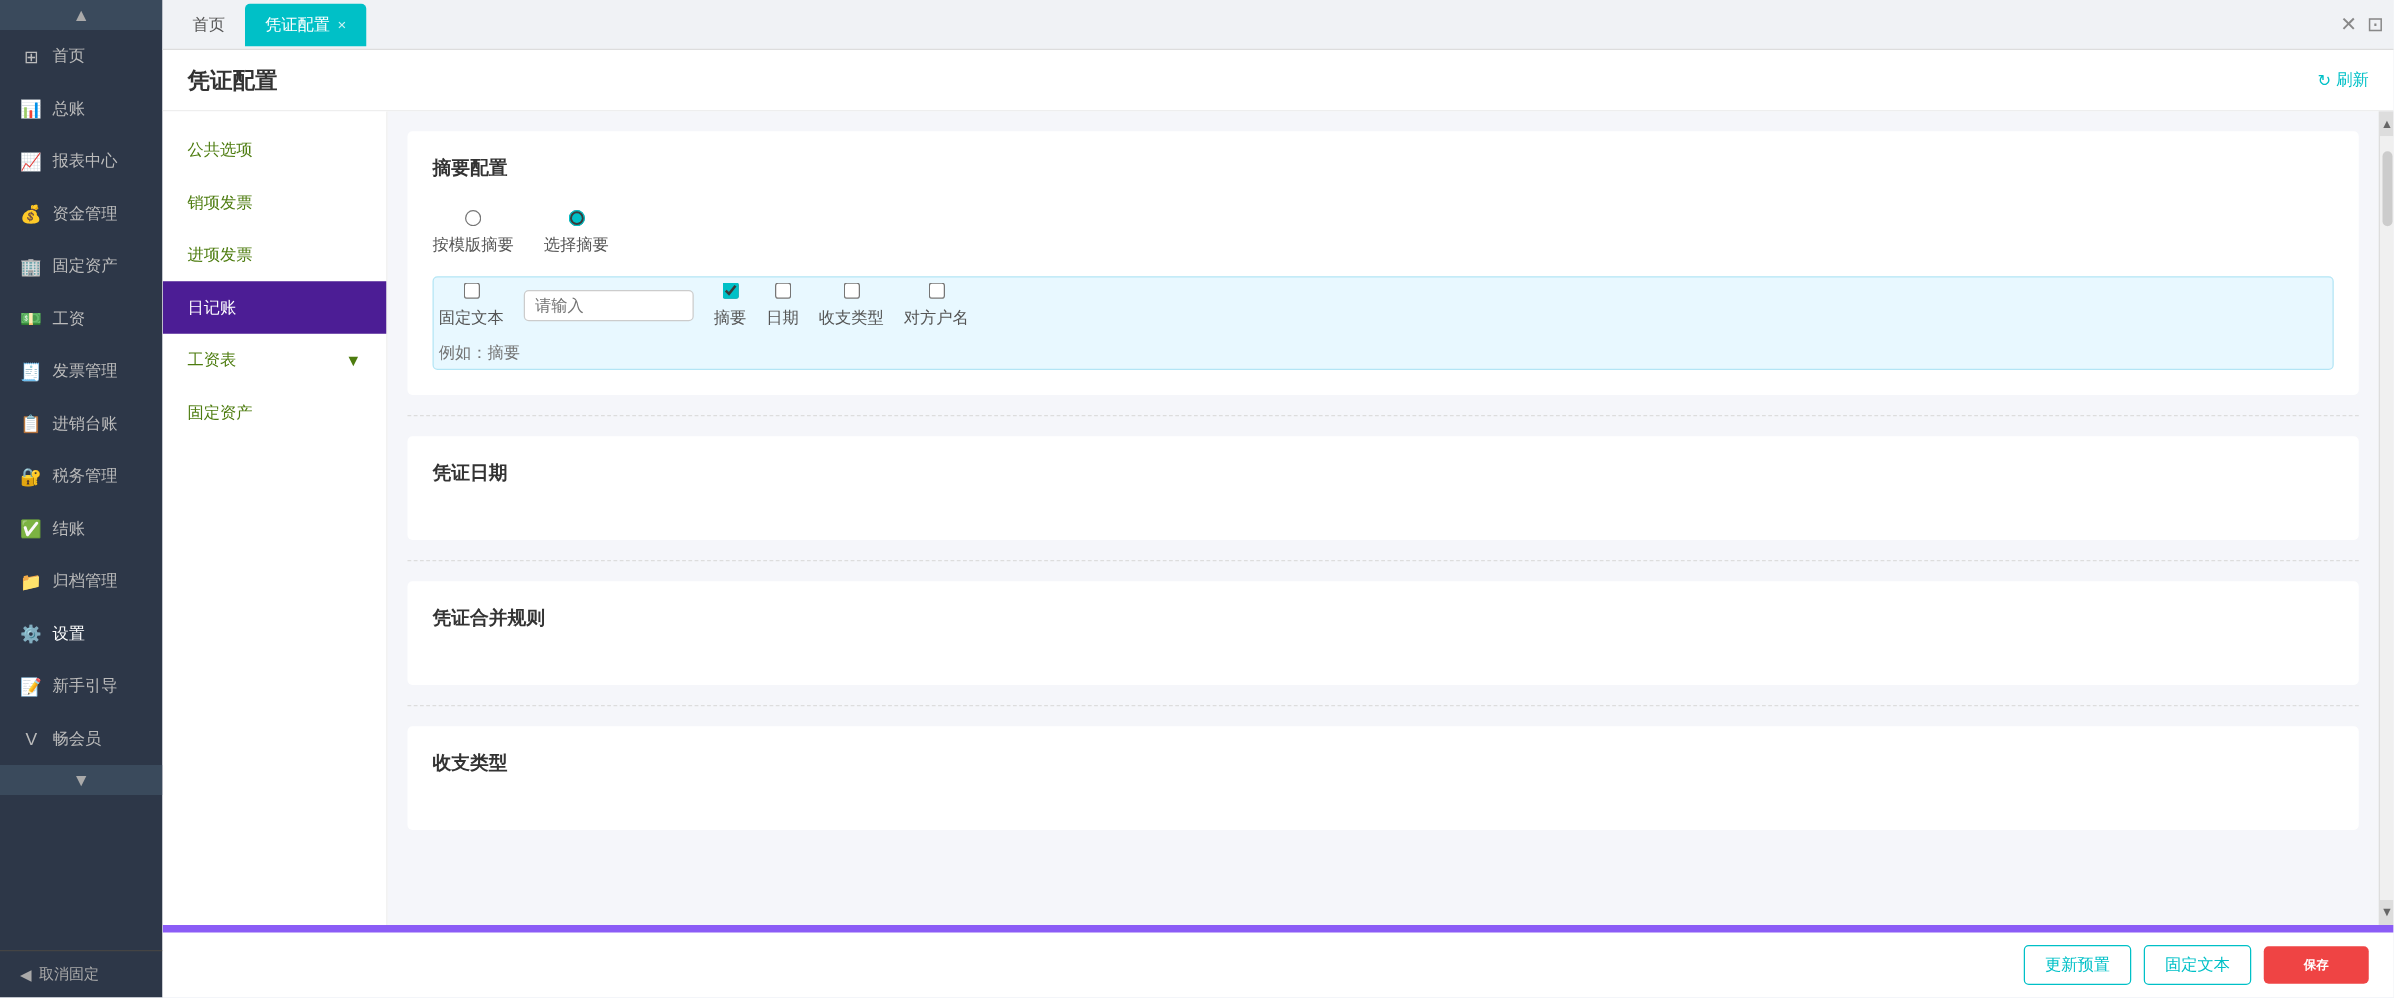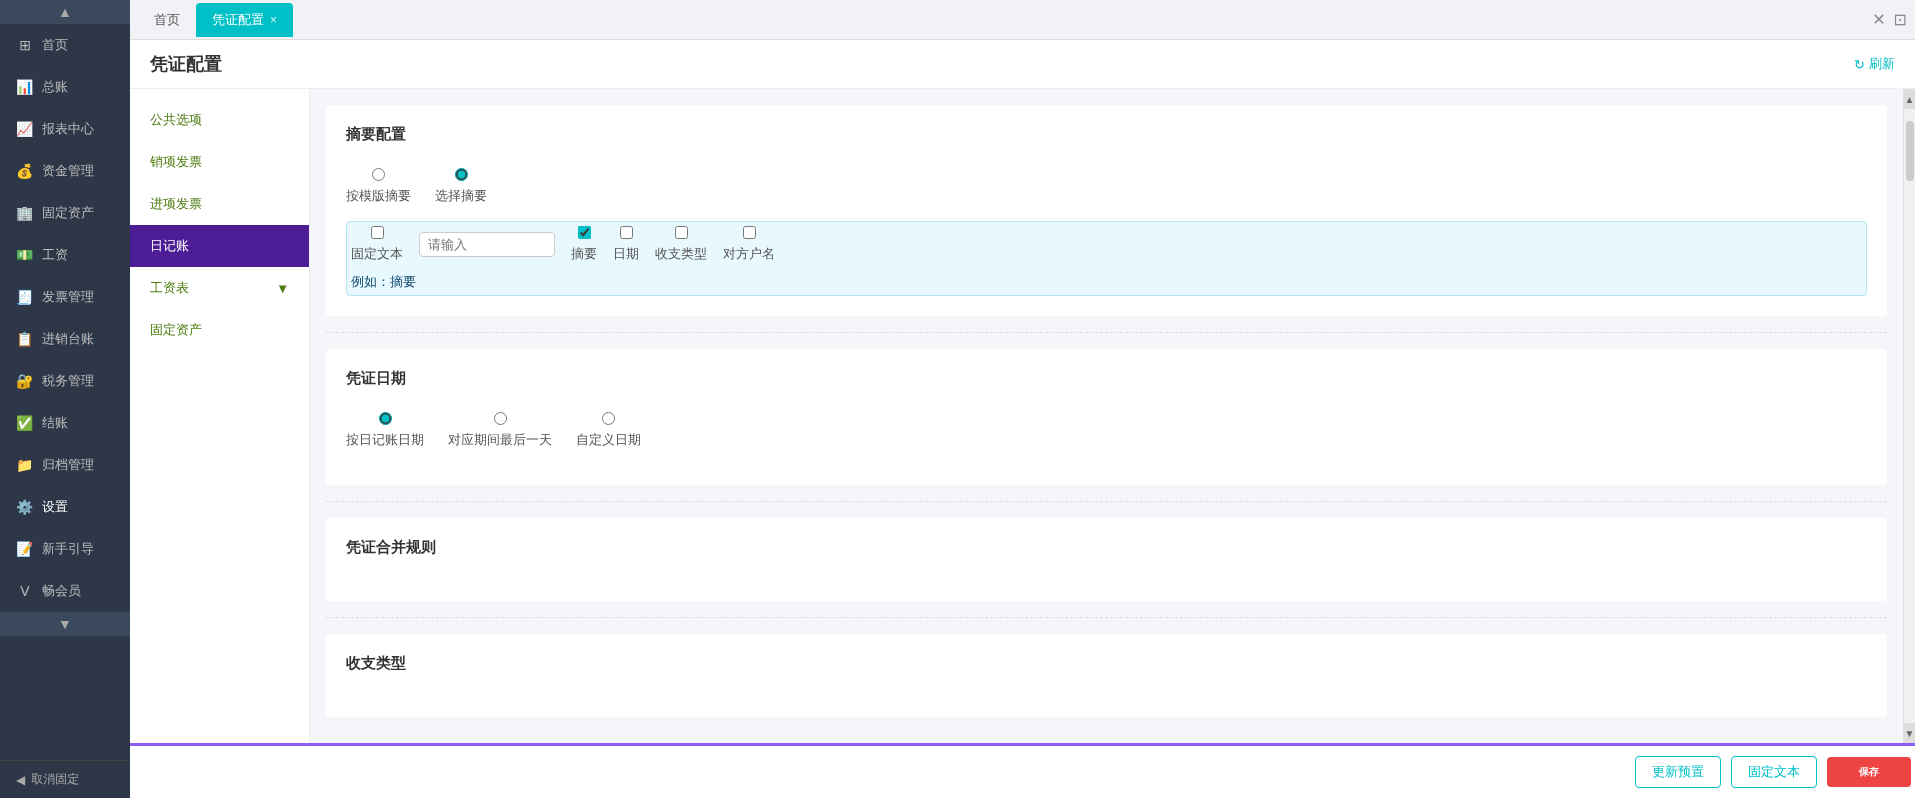--- a/index.html
+++ b/index.html
@@ -206,32 +206,32 @@
     }
     .summary-text-input {
       border: 1px solid #ccc;
       border-radius: 4px;
       padding: 4px 8px;
       font-size: 13px;
       width: 136px;
       color: #aaa;
     }
     .example-text {
-      color: #0c4a6e;
+      color: #737373;
       font-size: 13px;
       margin-top: 10px;
     }
 
     .divider { border: none; border-top: 1px dashed #ddd; margin: 0 16px; }
 
     
     .bottom-bar {
       background: #fff;
-      border-top: 3px solid #8b5cf6;
-      padding: 10px 4px;
+      border-top: 6px solid #8b5cf6;
+      padding: 10px 20px;
       display: flex;
       justify-content: flex-end;
       gap: 10px;
       align-items: center;
       flex-shrink: 0;
     }
     .btn-update {
       background: #fff;
       border: 1px solid #00c0c7;
       color: #00c0c7;
@@ -464,34 +464,20 @@
               </label>
             </div>
             <div class="example-text">例如：摘要</div>
           </div>
         </div>
 
         <hr class="divider">
 
         <div class="config-section">
           <div class="section-title">凭证日期</div>
-          <div class="radio-group">
-            <label class="radio-label">
-              <input type="radio" name="voucher_date" checked="" style="">
-              <span>按日记账日期</span>
-            </label>
-            <label class="radio-label">
-              <input type="radio" name="voucher_date" style="">
-              <span>对应期间最后一天</span>
-            </label>
-            <label class="radio-label">
-              <input type="radio" name="voucher_date" style="">
-              <span>自定义日期</span>
-            </label>
-          </div>
         </div>
 
         <hr class="divider">
 
         <div class="config-section">
           <div class="section-title">凭证合并规则</div>
         </div>
 
         <hr class="divider">
 

